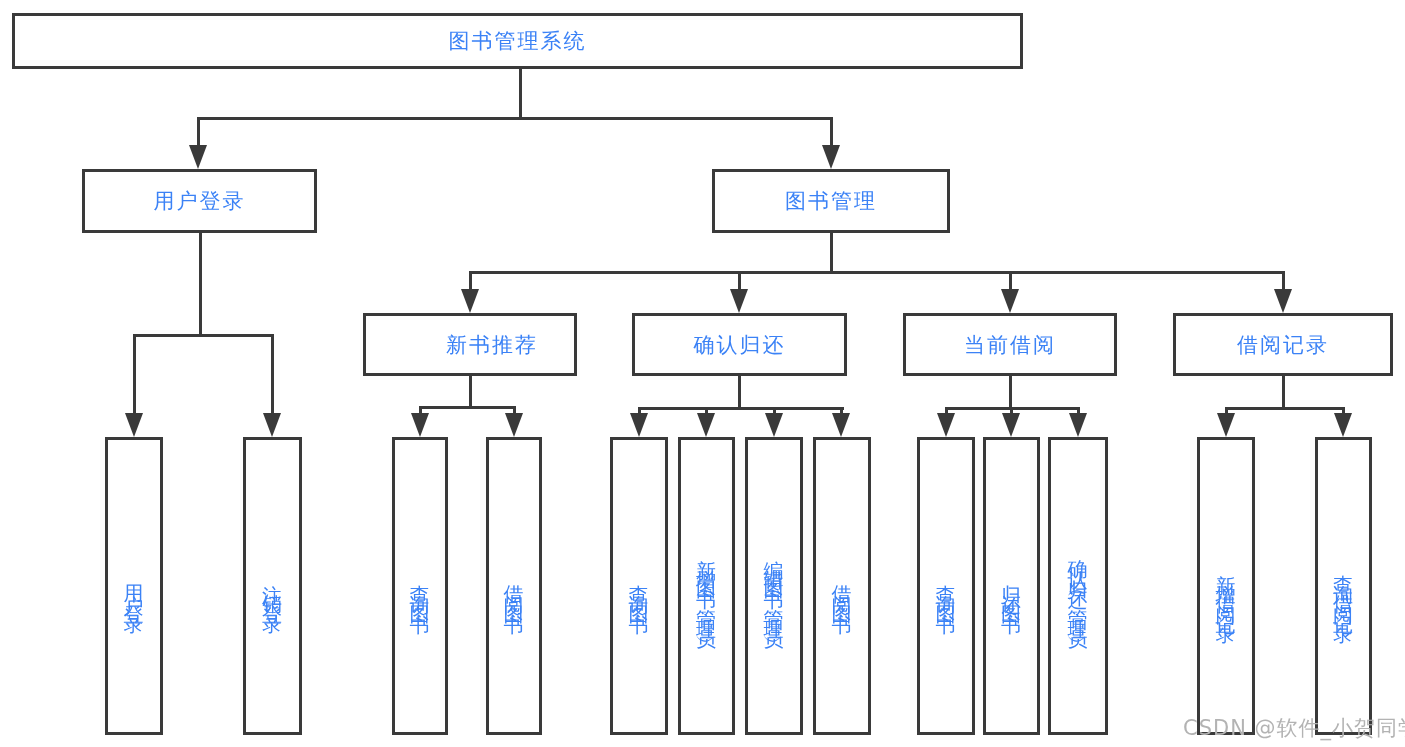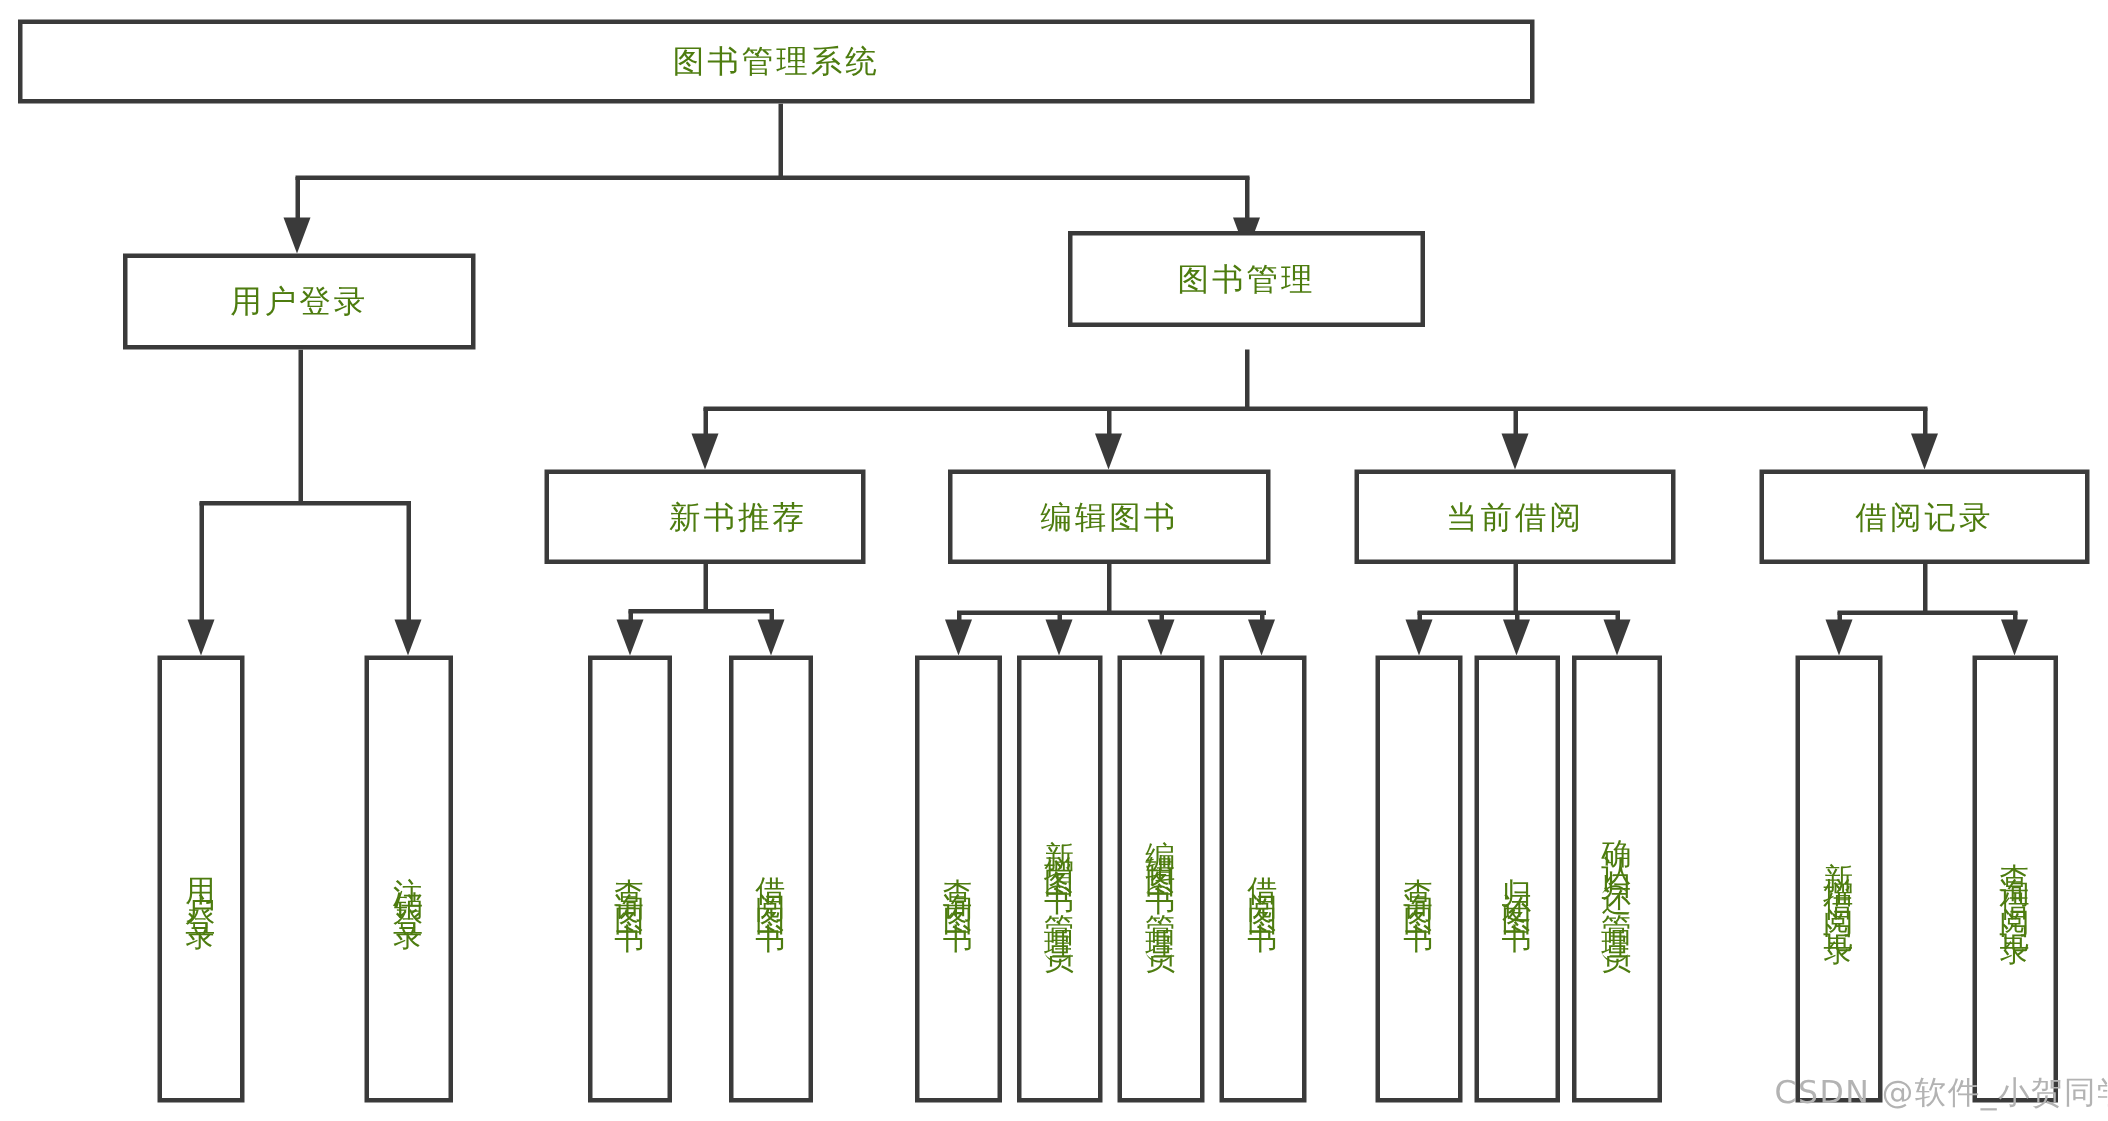--- a/index.html
+++ b/index.html
@@ -3,21 +3,21 @@
 <meta charset="utf-8">
 <style>
   html,body{margin:0;padding:0;background:#ffffff;}
   .canvas{
     position:relative;width:1405px;height:747px;background:#ffffff;overflow:hidden;
     font-family:"DejaVu Sans","Liberation Sans",sans-serif;color:#333333;
   }
   .node{
     position:absolute;box-sizing:border-box;border:3px solid #3a3a3a;background:#ffffff;
     display:flex;align-items:center;justify-content:center;
-    font-size:21px;letter-spacing:2px;color:#4d7c0f;z-index:2;
+    font-size:21px;letter-spacing:2px;color:#3b82f6;z-index:2;
   }
   .leaf{
     writing-mode:vertical-rl;text-orientation:mixed;
     font-size:20px;letter-spacing:10px;line-height:1;padding-top:6px;
   }
   .hline,.vline{position:absolute;background:#3a3a3a;z-index:1;}
   .hline{height:3px;}
   .vline{width:3px;}
   .arrowhead{
     position:absolute;width:0;height:0;z-index:1;
@@ -30,24 +30,24 @@
   }
 </style>
 </head>
 <body>
 
 <div class="canvas">
 
   <div class="node" style="left:12px;top:13px;width:1011px;height:56px;">图书管理系统</div>
 
   <div class="node" style="left:82px;top:169px;width:235px;height:64px;">用户登录</div>
-  <div class="node" style="left:712px;top:154px;width:238px;height:64px;">图书管理</div>
+  <div class="node" style="left:712px;top:169px;width:238px;height:64px;">图书管理</div>
 
   <div class="node" style="left:363px;top:313px;width:214px;height:63px;padding-left:44px;">新书推荐</div>
-  <div class="node" style="left:632px;top:313px;width:215px;height:63px;">编辑图书</div>
+  <div class="node" style="left:632px;top:313px;width:215px;height:63px;">确认归还</div>
   <div class="node" style="left:903px;top:313px;width:214px;height:63px;">当前借阅</div>
   <div class="node" style="left:1173px;top:313px;width:220px;height:63px;">借阅记录</div>
 
   <div class="node leaf" style="left:105px;top:437px;width:58px;height:298px;">用户登录</div>
   <div class="node leaf" style="left:243px;top:437px;width:59px;height:298px;">注销登录</div>
 
   <div class="node leaf" style="left:392px;top:437px;width:56px;height:298px;">查询图书</div>
   <div class="node leaf" style="left:486px;top:437px;width:56px;height:298px;">借阅图书</div>
 
   <div class="node leaf" style="left:610px;top:437px;width:58px;height:298px;">查询图书</div>

